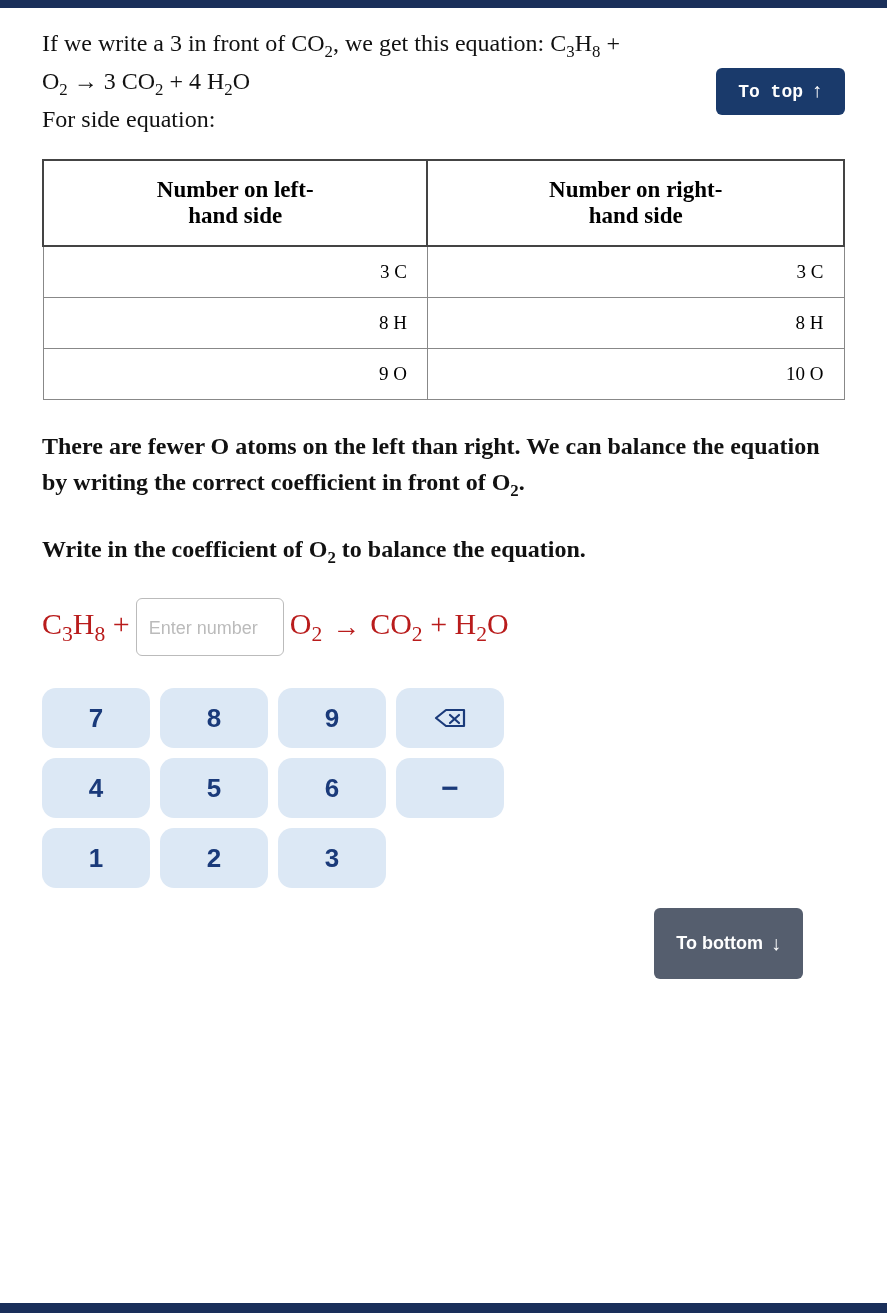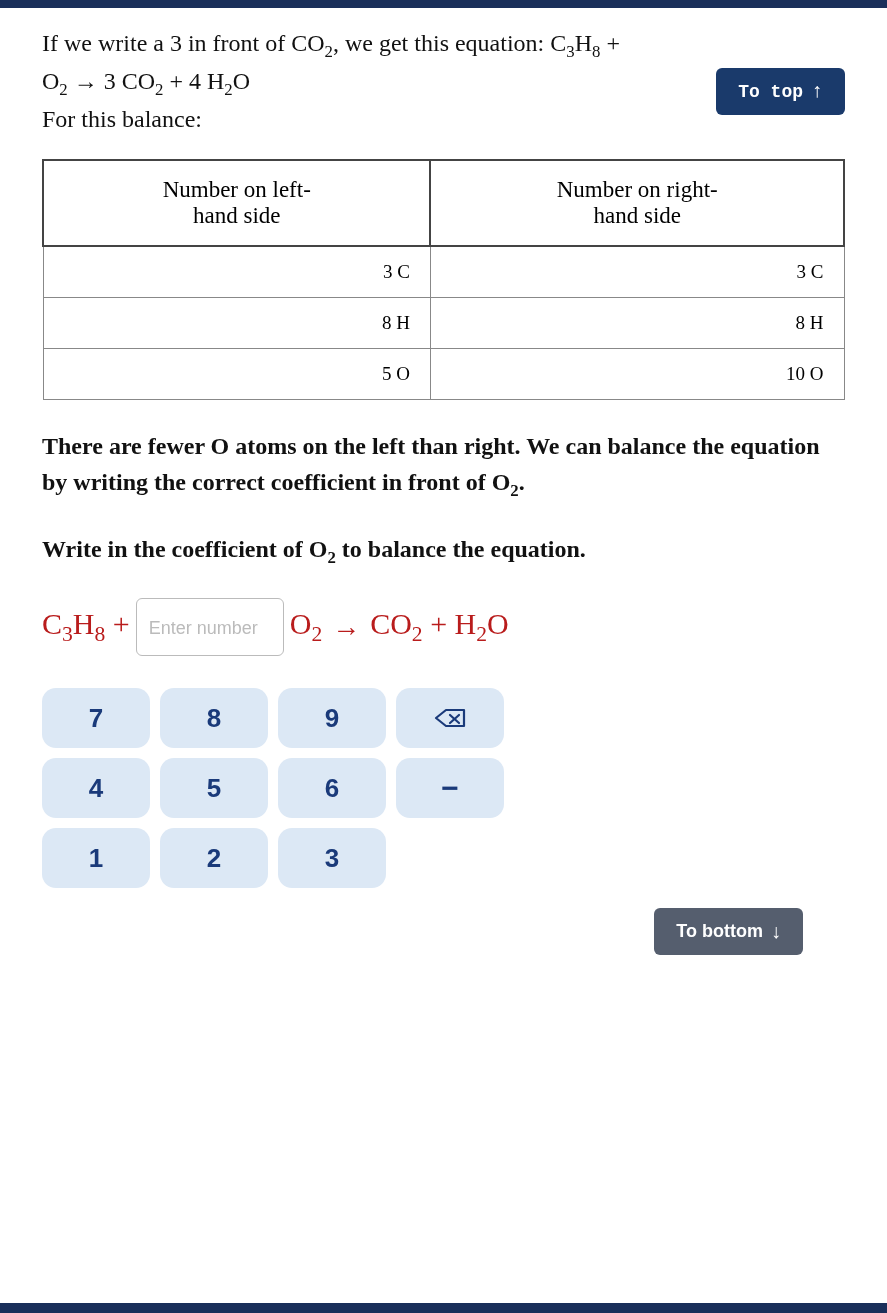--- a/index.html
+++ b/index.html
@@ -70,21 +70,21 @@
       width: 100%;
       border-collapse: collapse;
       margin-bottom: 28px;
       font-size: 23px;
     }
 
     .balance-table th {
       border: 2px solid #444;
       padding: 16px 20px;
       text-align: center;
-      font-weight: normal;
+      font-weight: bold;
       font-size: 23px;
       font-family: Georgia, serif;
     }
 
     .balance-table td {
       border: 1.5px solid #888;
       padding: 14px 20px;
       text-align: right;
       font-size: 19px;
       font-family: Georgia, serif;
@@ -210,21 +210,21 @@
 
     
     .to-bottom-btn {
       display: inline-flex;
       align-items: center;
       background: #555e6e;
       color: #fff;
       font-family: Arial, sans-serif;
       font-size: 18px;
       font-weight: 600;
-      padding: 12px 22px;
+      padding: 24px 22px;
       border-radius: 6px;
       border: none;
       cursor: pointer;
       position: absolute;
       right: 42px;
       white-space: nowrap;
     }
 
     .to-bottom-btn .arrow {
       margin-left: 8px;
@@ -256,21 +256,21 @@
 </head>
 <body>
 
 <div class="page-wrapper">
   <div class="top-bar"></div>
 
   <div class="content-area">
 
     <div class="intro-text" style="padding-right: 200px;">
       <span>If we write a 3 in front of CO<sub class="chem-sub">2</sub>, we get this equation: C<sub class="chem-sub">3</sub>H<sub class="chem-sub">8</sub> + O<sub class="chem-sub">2</sub> → 3 CO<sub class="chem-sub">2</sub> + 4 H<sub class="chem-sub">2</sub>O</span><br>
-      <span>For this balance:</span>
+      <span>For side equation:</span>
       <button class="to-top-btn">
         <span>To top</span>
         <span class="arrow">↑</span>
       </button>
     </div>
 
     <table class="balance-table">
       <thead>
         <tr>
           <th>Number on left-<br>hand side</th>
@@ -280,21 +280,21 @@
       <tbody>
         <tr>
           <td>3 C</td>
           <td>3 C</td>
         </tr>
         <tr>
           <td>8 H</td>
           <td>8 H</td>
         </tr>
         <tr>
-          <td>5 O</td>
+          <td>9 O</td>
           <td>10 O</td>
         </tr>
       </tbody>
     </table>
 
     <p class="body-para">
       There are fewer O atoms on the left than right. We can balance the equation by writing the correct coefficient in front of O<sub class="chem-sub">2</sub>.
     </p>
 
     <p class="body-para">

